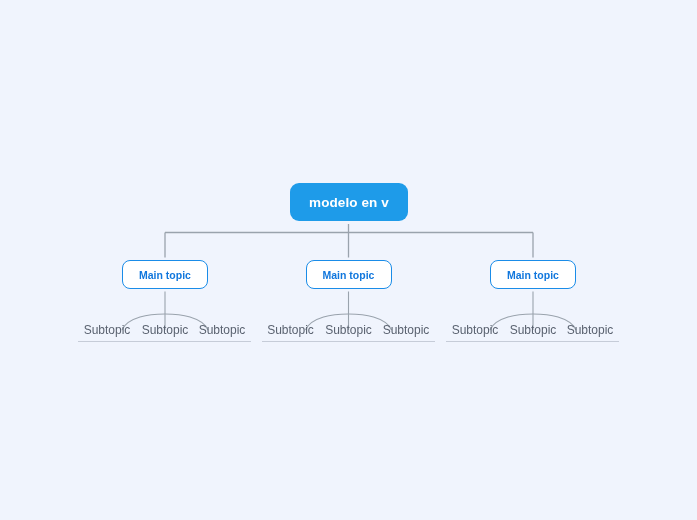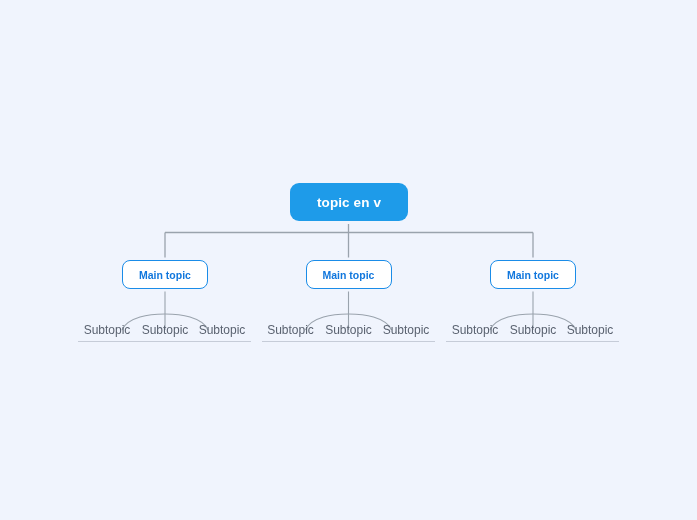--- a/index.html
+++ b/index.html
@@ -139,21 +139,21 @@
       <path d="M533,289 L533,314"></path>
       <path d="M533,314 C533,314 518,314 508,317 C498,320 492,325 490,330"></path>
       <path d="M533,314 L533,330"></path>
       <path d="M533,314 C533,314 548,314 558,317 C568,320 574,325 576,330"></path>
     </g>
   </svg>
 
   <div class="node-layer">
 
     <div class="root-node">
-      <span class="root-node-label">topic en v</span>
+      <span class="root-node-label">modelo en v</span>
     </div>
 
     <div class="main-node" style="left:122px;">
       <span class="main-node-label">Main topic</span>
     </div>
 
     <div class="main-node" style="left:305.5px;">
       <span class="main-node-label">Main topic</span>
     </div>
 

